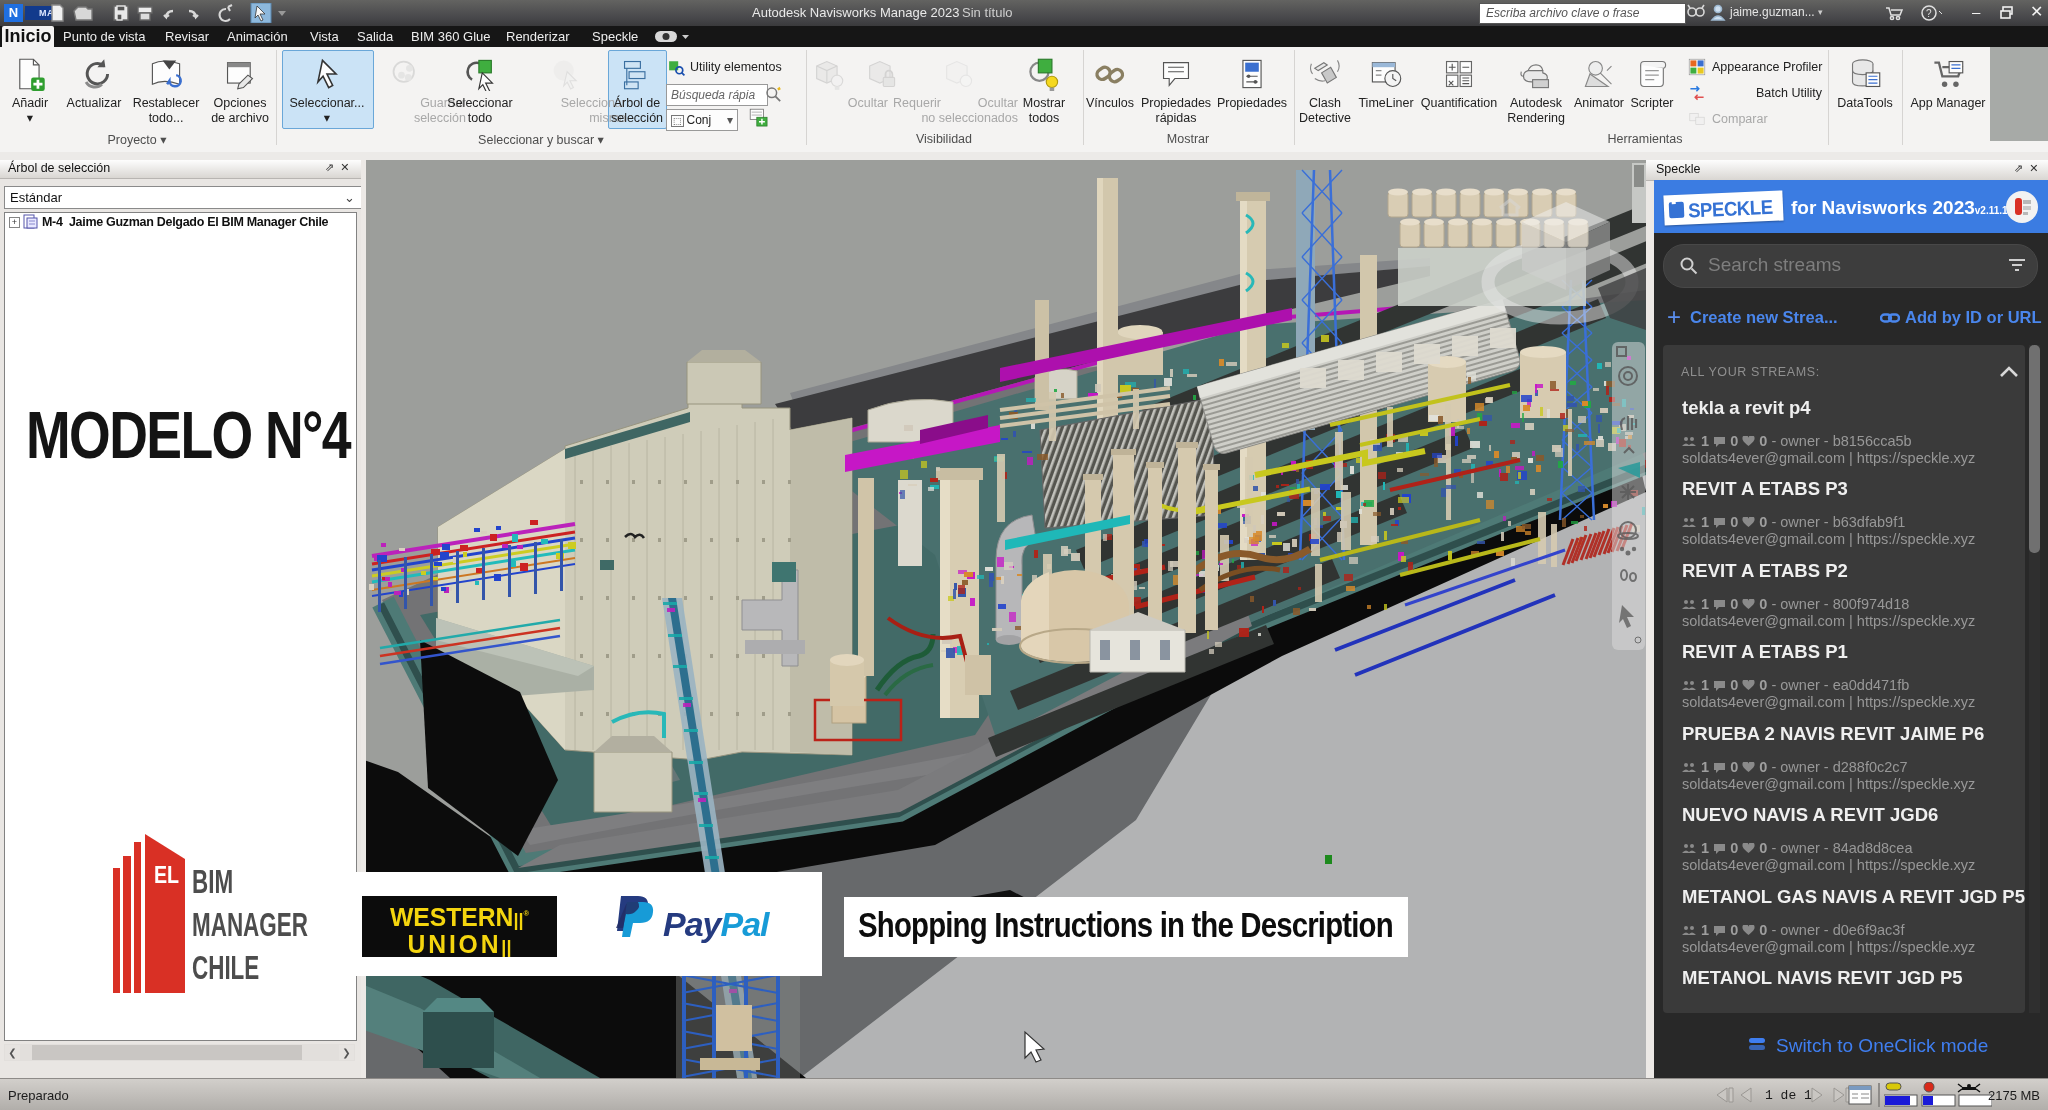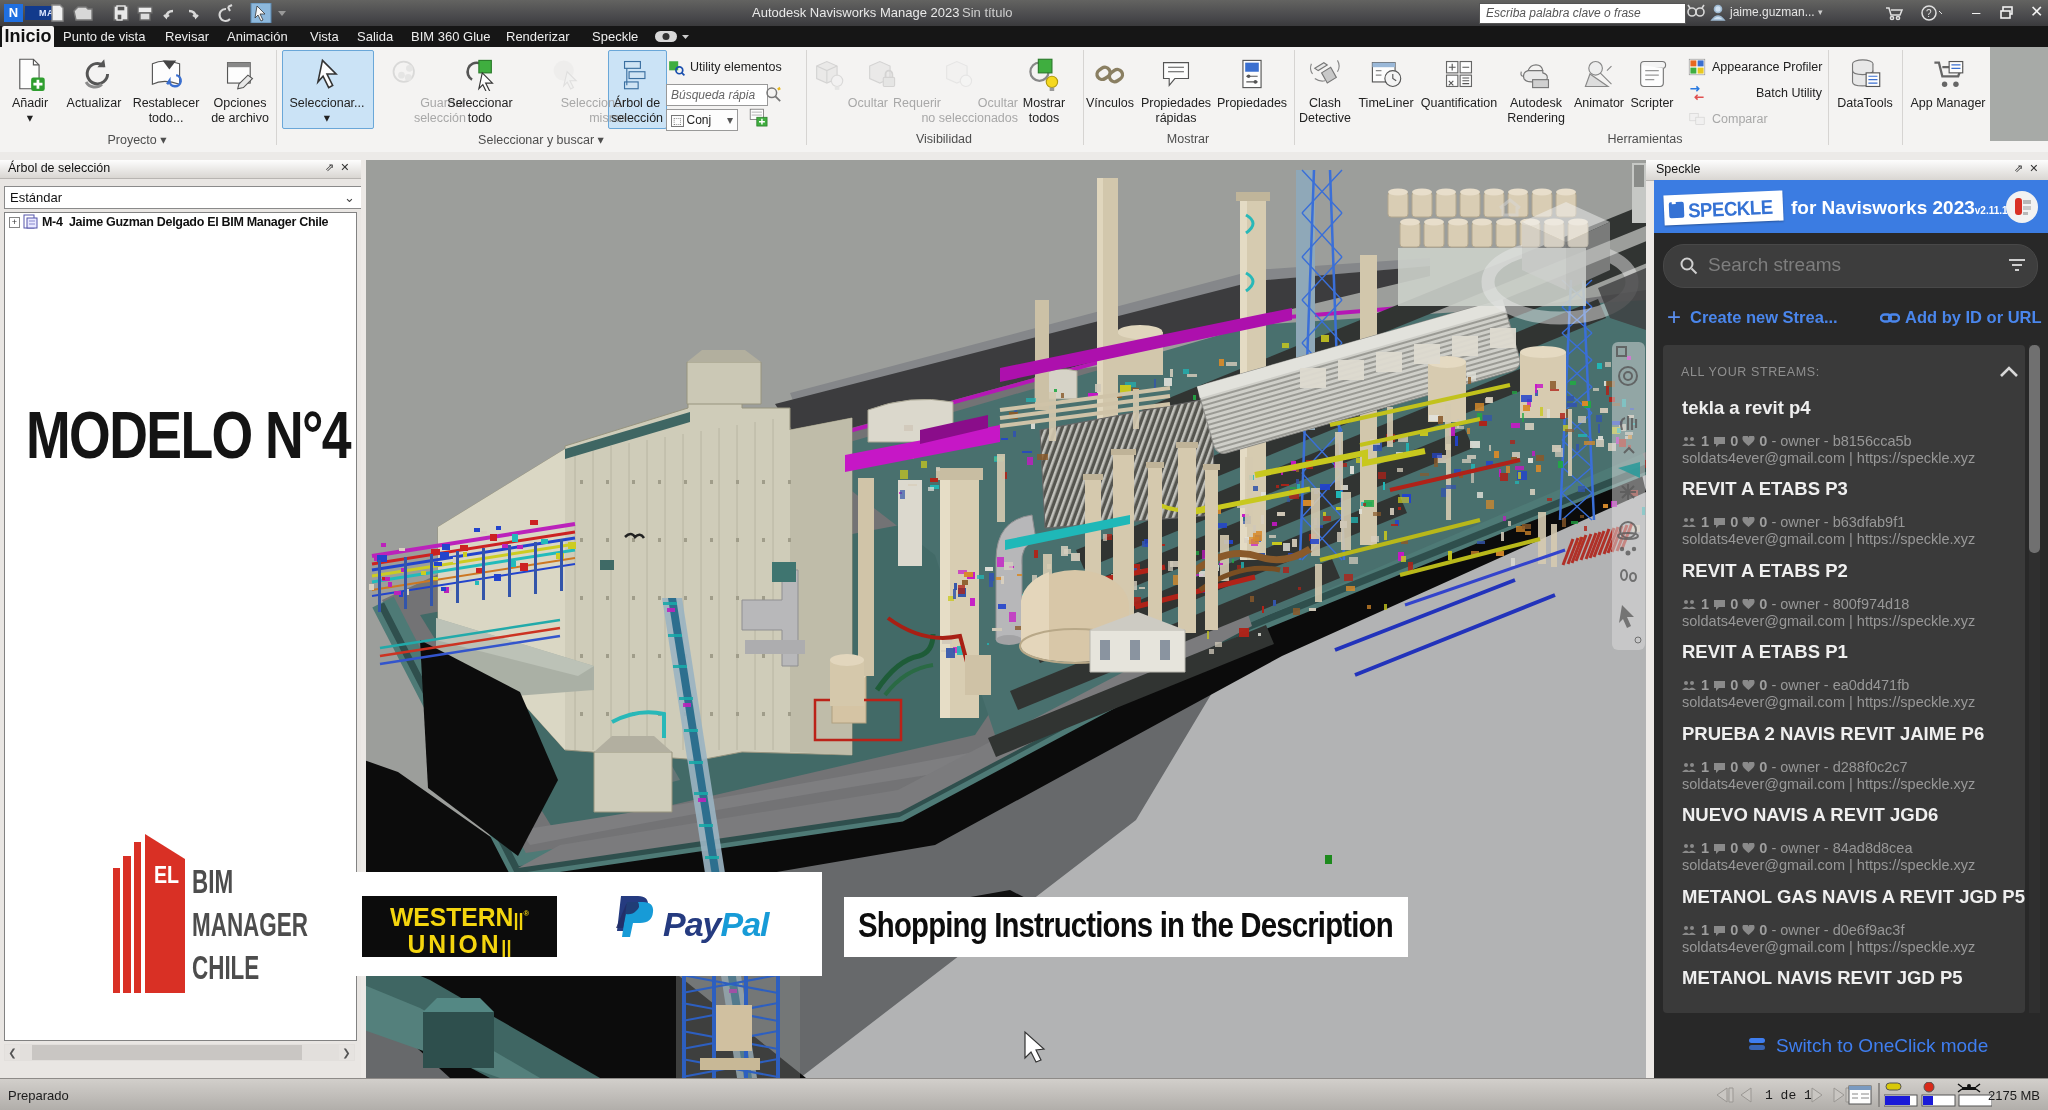--- a/index.html
+++ b/index.html
@@ -66,21 +66,21 @@
         <path d="M125 8 q-6 0 -7 6 l-2 -2 m2 2 l3 -2" stroke="#d8d8d8" stroke-width="2.4"></path>
         <path d="M141 8 q6 0 7 6 l2 -2 m-2 2 l-3 -2" stroke="#d8d8d8" stroke-width="2.4"></path>
         <path d="M178 6 a6 6 0 1 0 4 10 m-2-12 l4 -2 m-4 2 l2 4" stroke="#d8d8d8" stroke-width="2"></path>
       </g>
       <rect x="203" y="0" width="20" height="20" fill="#8db8dc" stroke="#5a88b0"></rect>
       <path d="M209 3 l8 8 l-5 0 l3 6 l-2 1 l-3 -6 l-3 3 z" fill="#f8f8f8" stroke="#333" stroke-width="0.8"></path>
       <path d="M230 8 l8 0 l-4 5 z" fill="#999"></path>
     </svg>
       <div class="abs ttl" style="left:752px;">Autodesk Navisworks Manage 2023</div>
       <div class="abs ttl" style="left:962px;color:#cfcfcf;">Sin título</div>
-      <div id="searchbox" class="abs">Escriba palabra clave o frase</div>
+      <div id="searchbox" class="abs">Escriba archivo clave o frase</div>
       <svg class="abs" style="left:1686px;top:4px" width="340" height="18" viewBox="0 0 340 18">
       <g fill="none" stroke="#d8d8d8" stroke-width="1.6">
         <circle cx="6" cy="8" r="4"></circle>
           <circle cx="14" cy="8" r="4"></circle>
           <path d="M4 4 l-2 -3 m14 3 l2 -3"></path>
         <circle cx="32" cy="5" r="3.5" fill="#cfe0f0" stroke="#9db8d0"></circle>
           <path d="M26 16 q6 -8 12 0 z" fill="#cfe0f0" stroke="#9db8d0"></path>
       </g>
       <text x="44" y="12" font-size="12" fill="#e4e4e4">jaime.guzman...</text>
         <text x="132" y="11" font-size="9" fill="#cccccc">▾</text>

